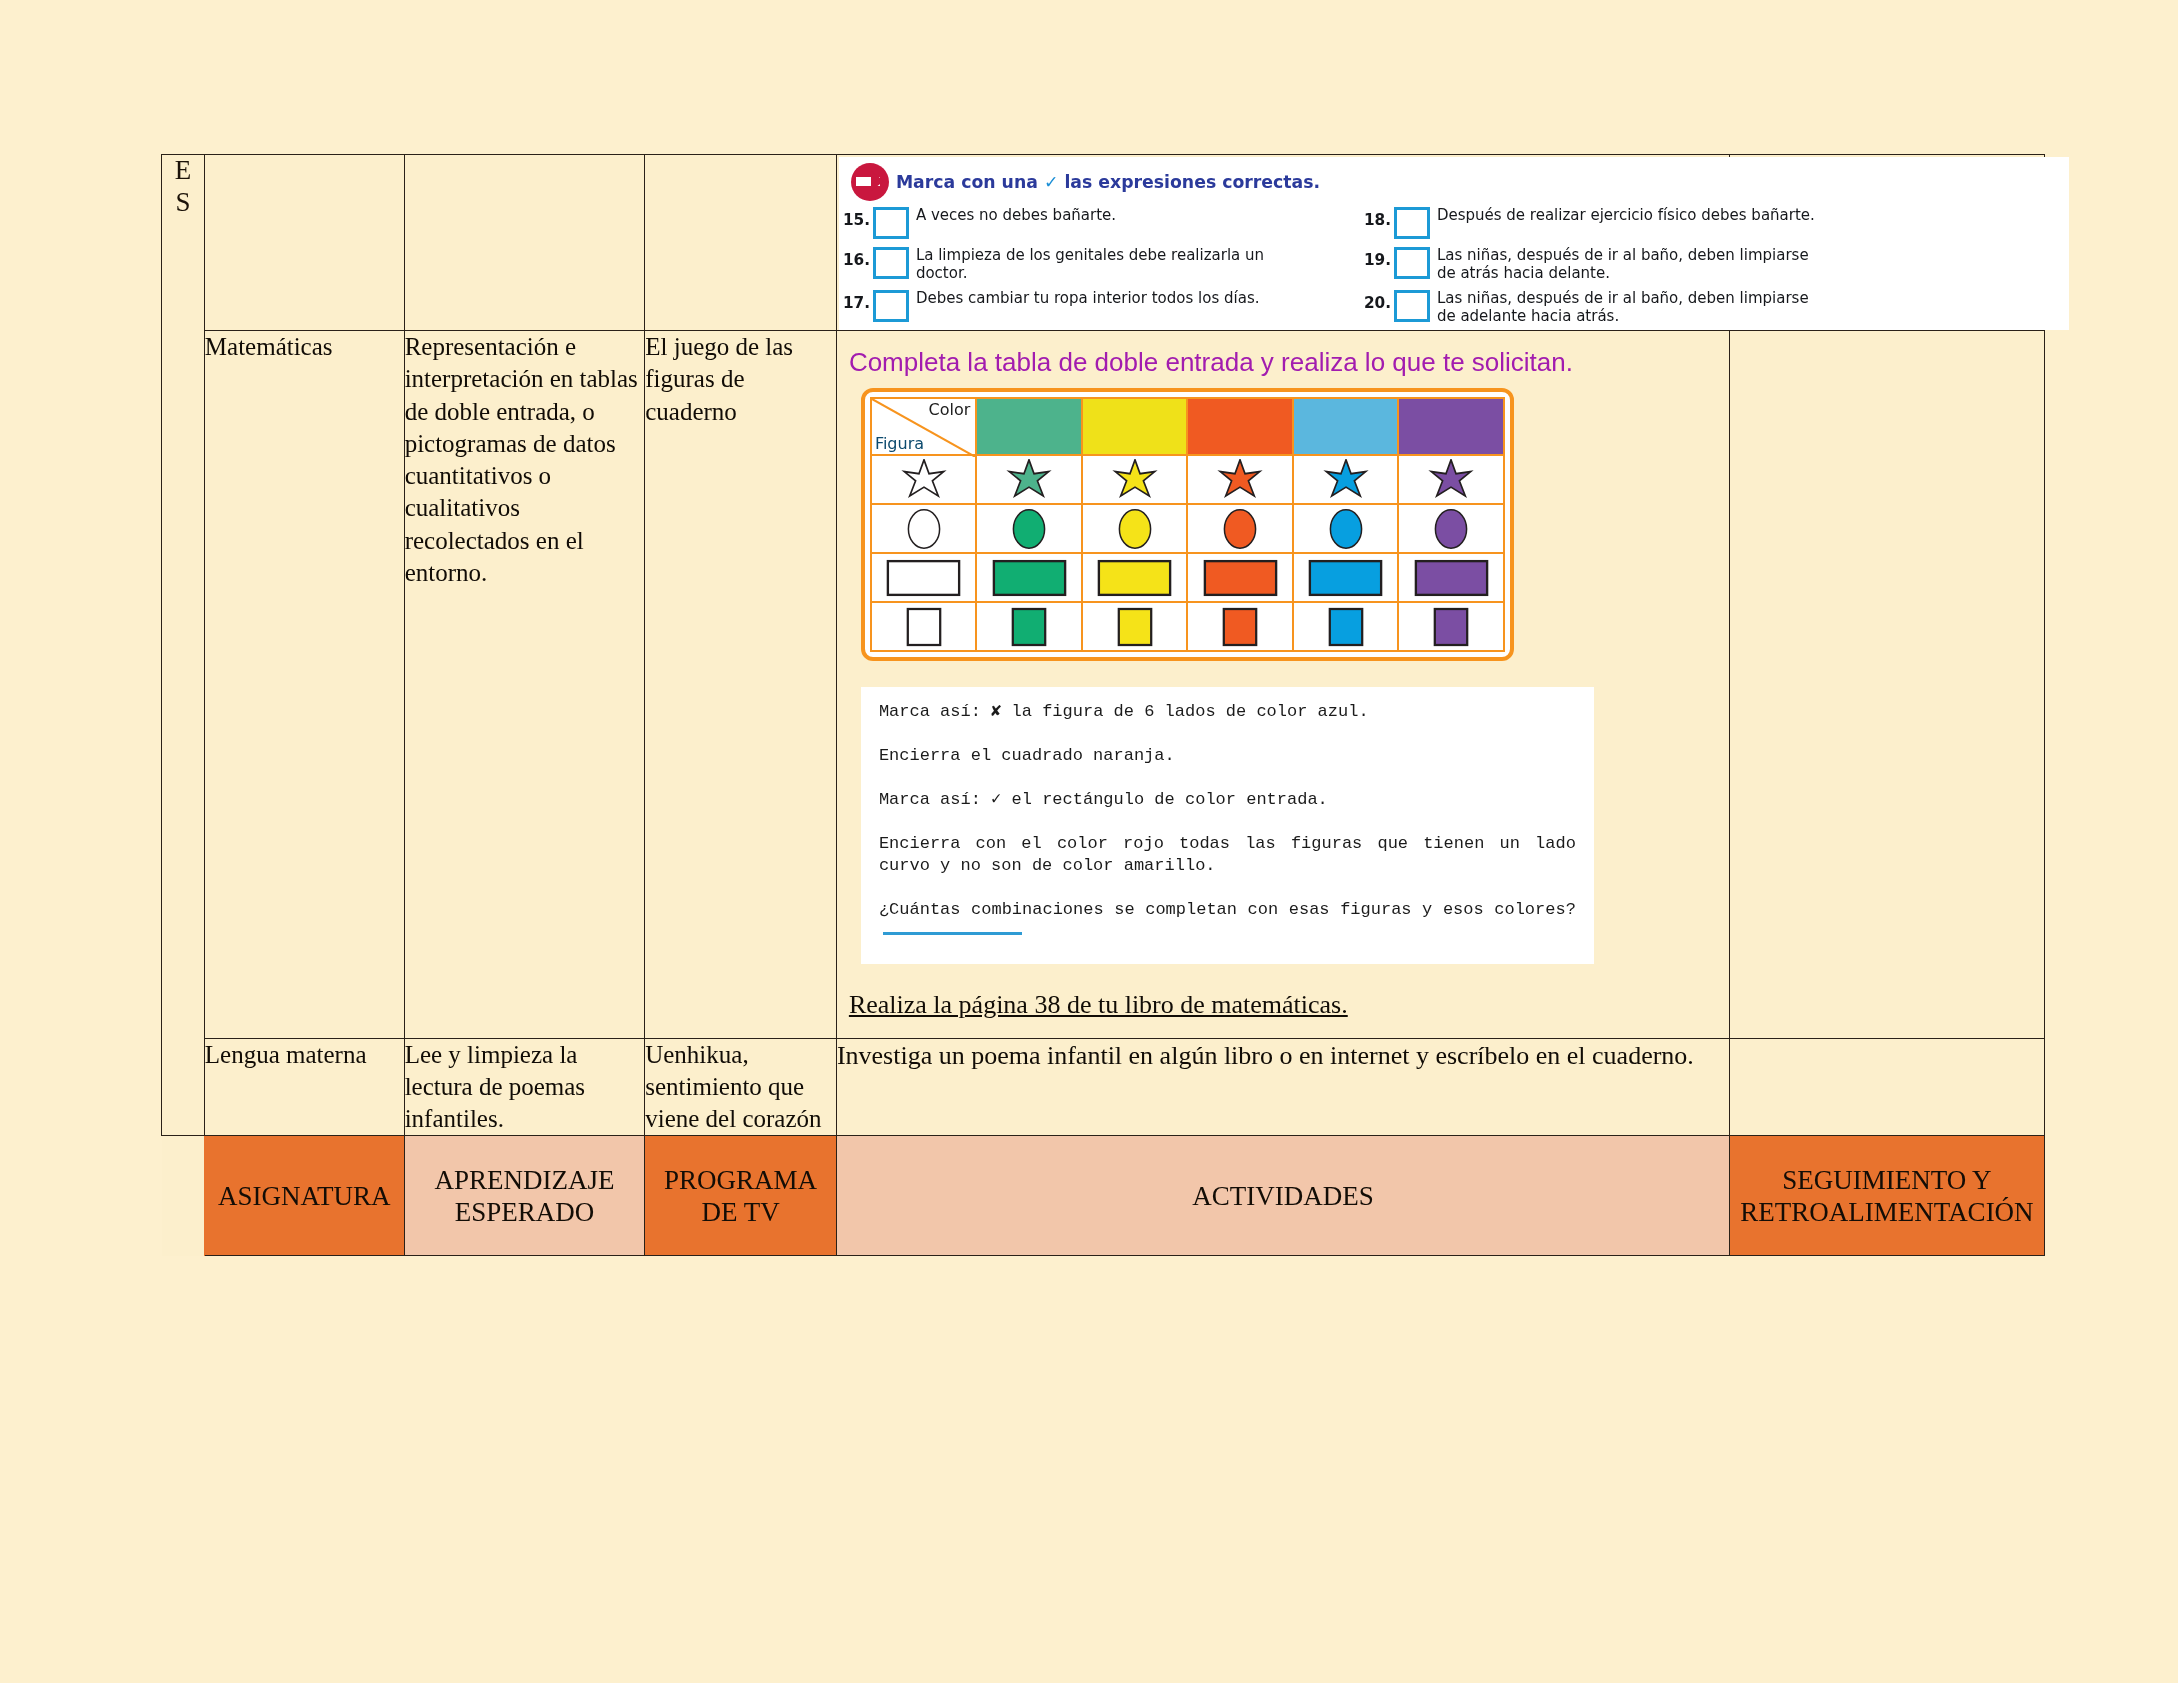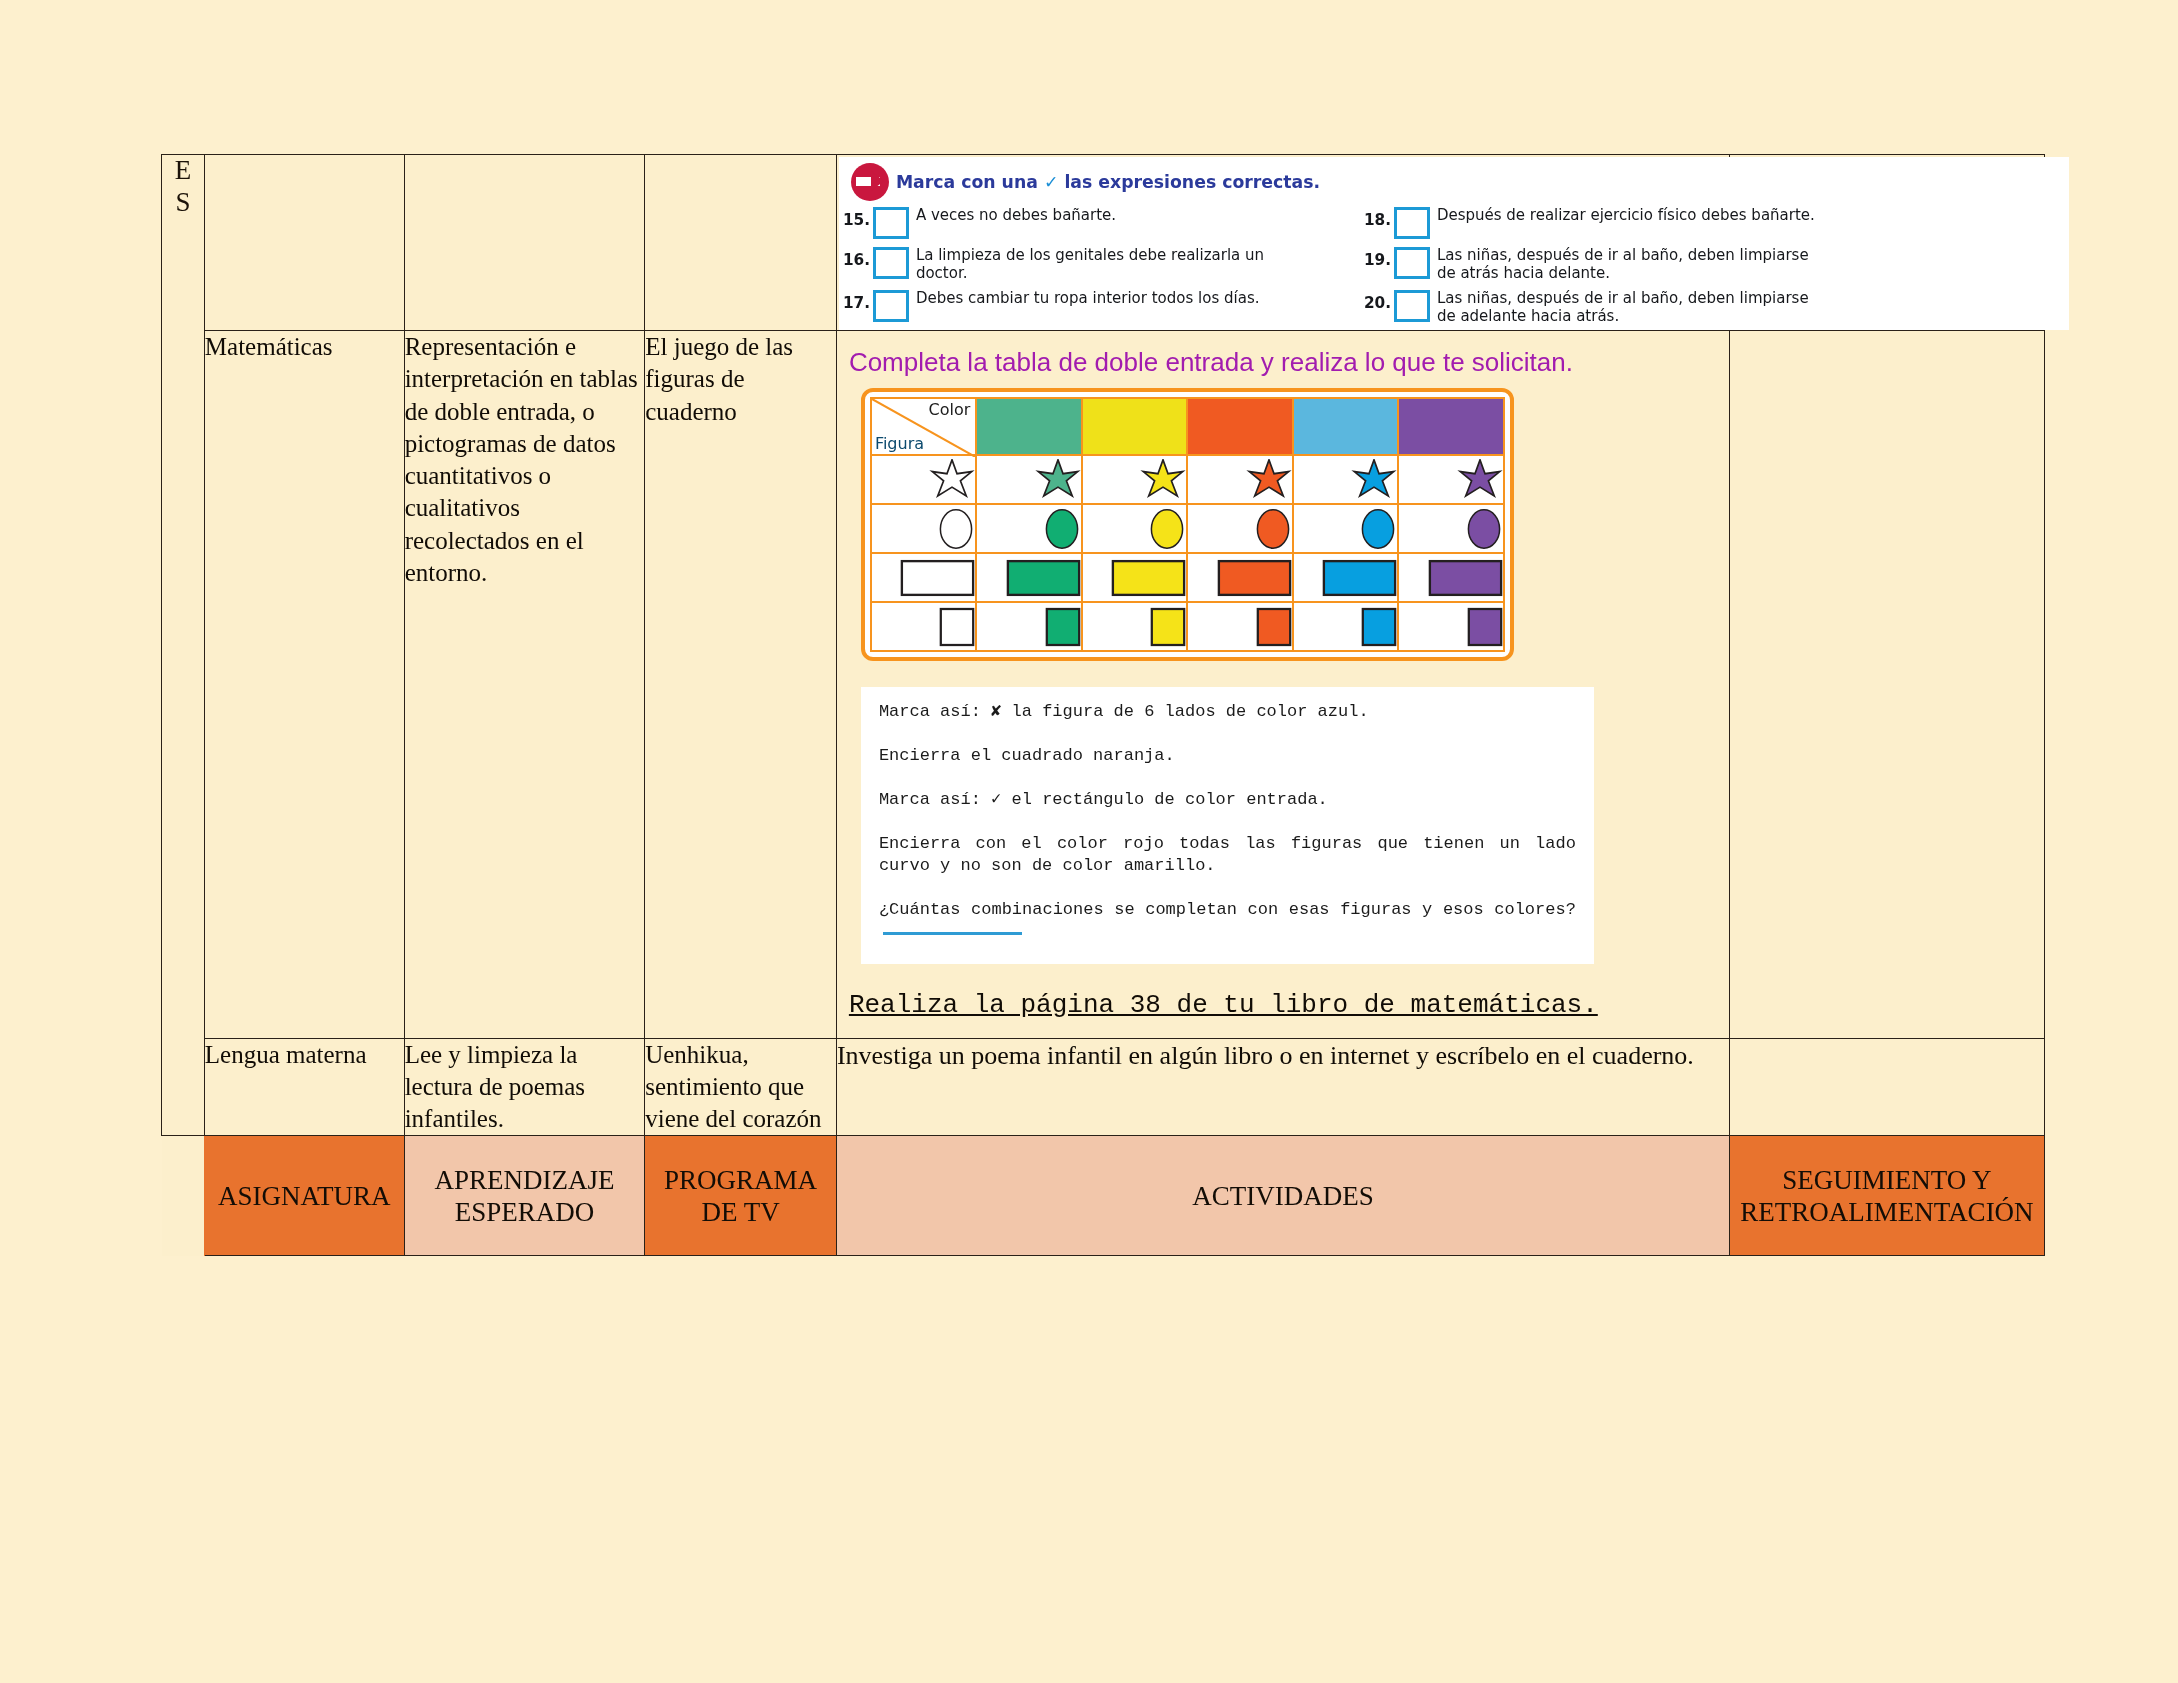--- a/index.html
+++ b/index.html
@@ -182,21 +182,21 @@
   }
   .dbl table {
     border-collapse: collapse;
     width: 100%;
     table-layout: fixed;
   }
   .dbl td {
     border: 2.5px solid #F7941E;
     background: #ffffff;
     height: 47px;
-    text-align: right;
+    text-align: center;
     vertical-align: middle;
     padding: 0;
   }
   .corner-cell {
     position: relative;
     height: 55px !important;
     font-family: "DejaVu Sans", sans-serif;
   }
   .corner-cell .diag {
     position: absolute;
@@ -241,21 +241,20 @@
     width: 139px;
     border-bottom: 3px solid #2F9BD4;
     margin-left: 4px;
     vertical-align: 2px;
   }
 
   .math-foot {
     font-size: 26px;
     color: #110c06;
     padding: 26px 0 10px 12px;
-    font-family: Liberation Mono, monospace;
   }
   .math-foot u { text-decoration: underline; }
 
   .act-simple {
     padding: 14px 16px 10px 12px;
     font-size: 26px;
     line-height: 1.3;
     color: #110c06;
     text-align: justify;
   }

